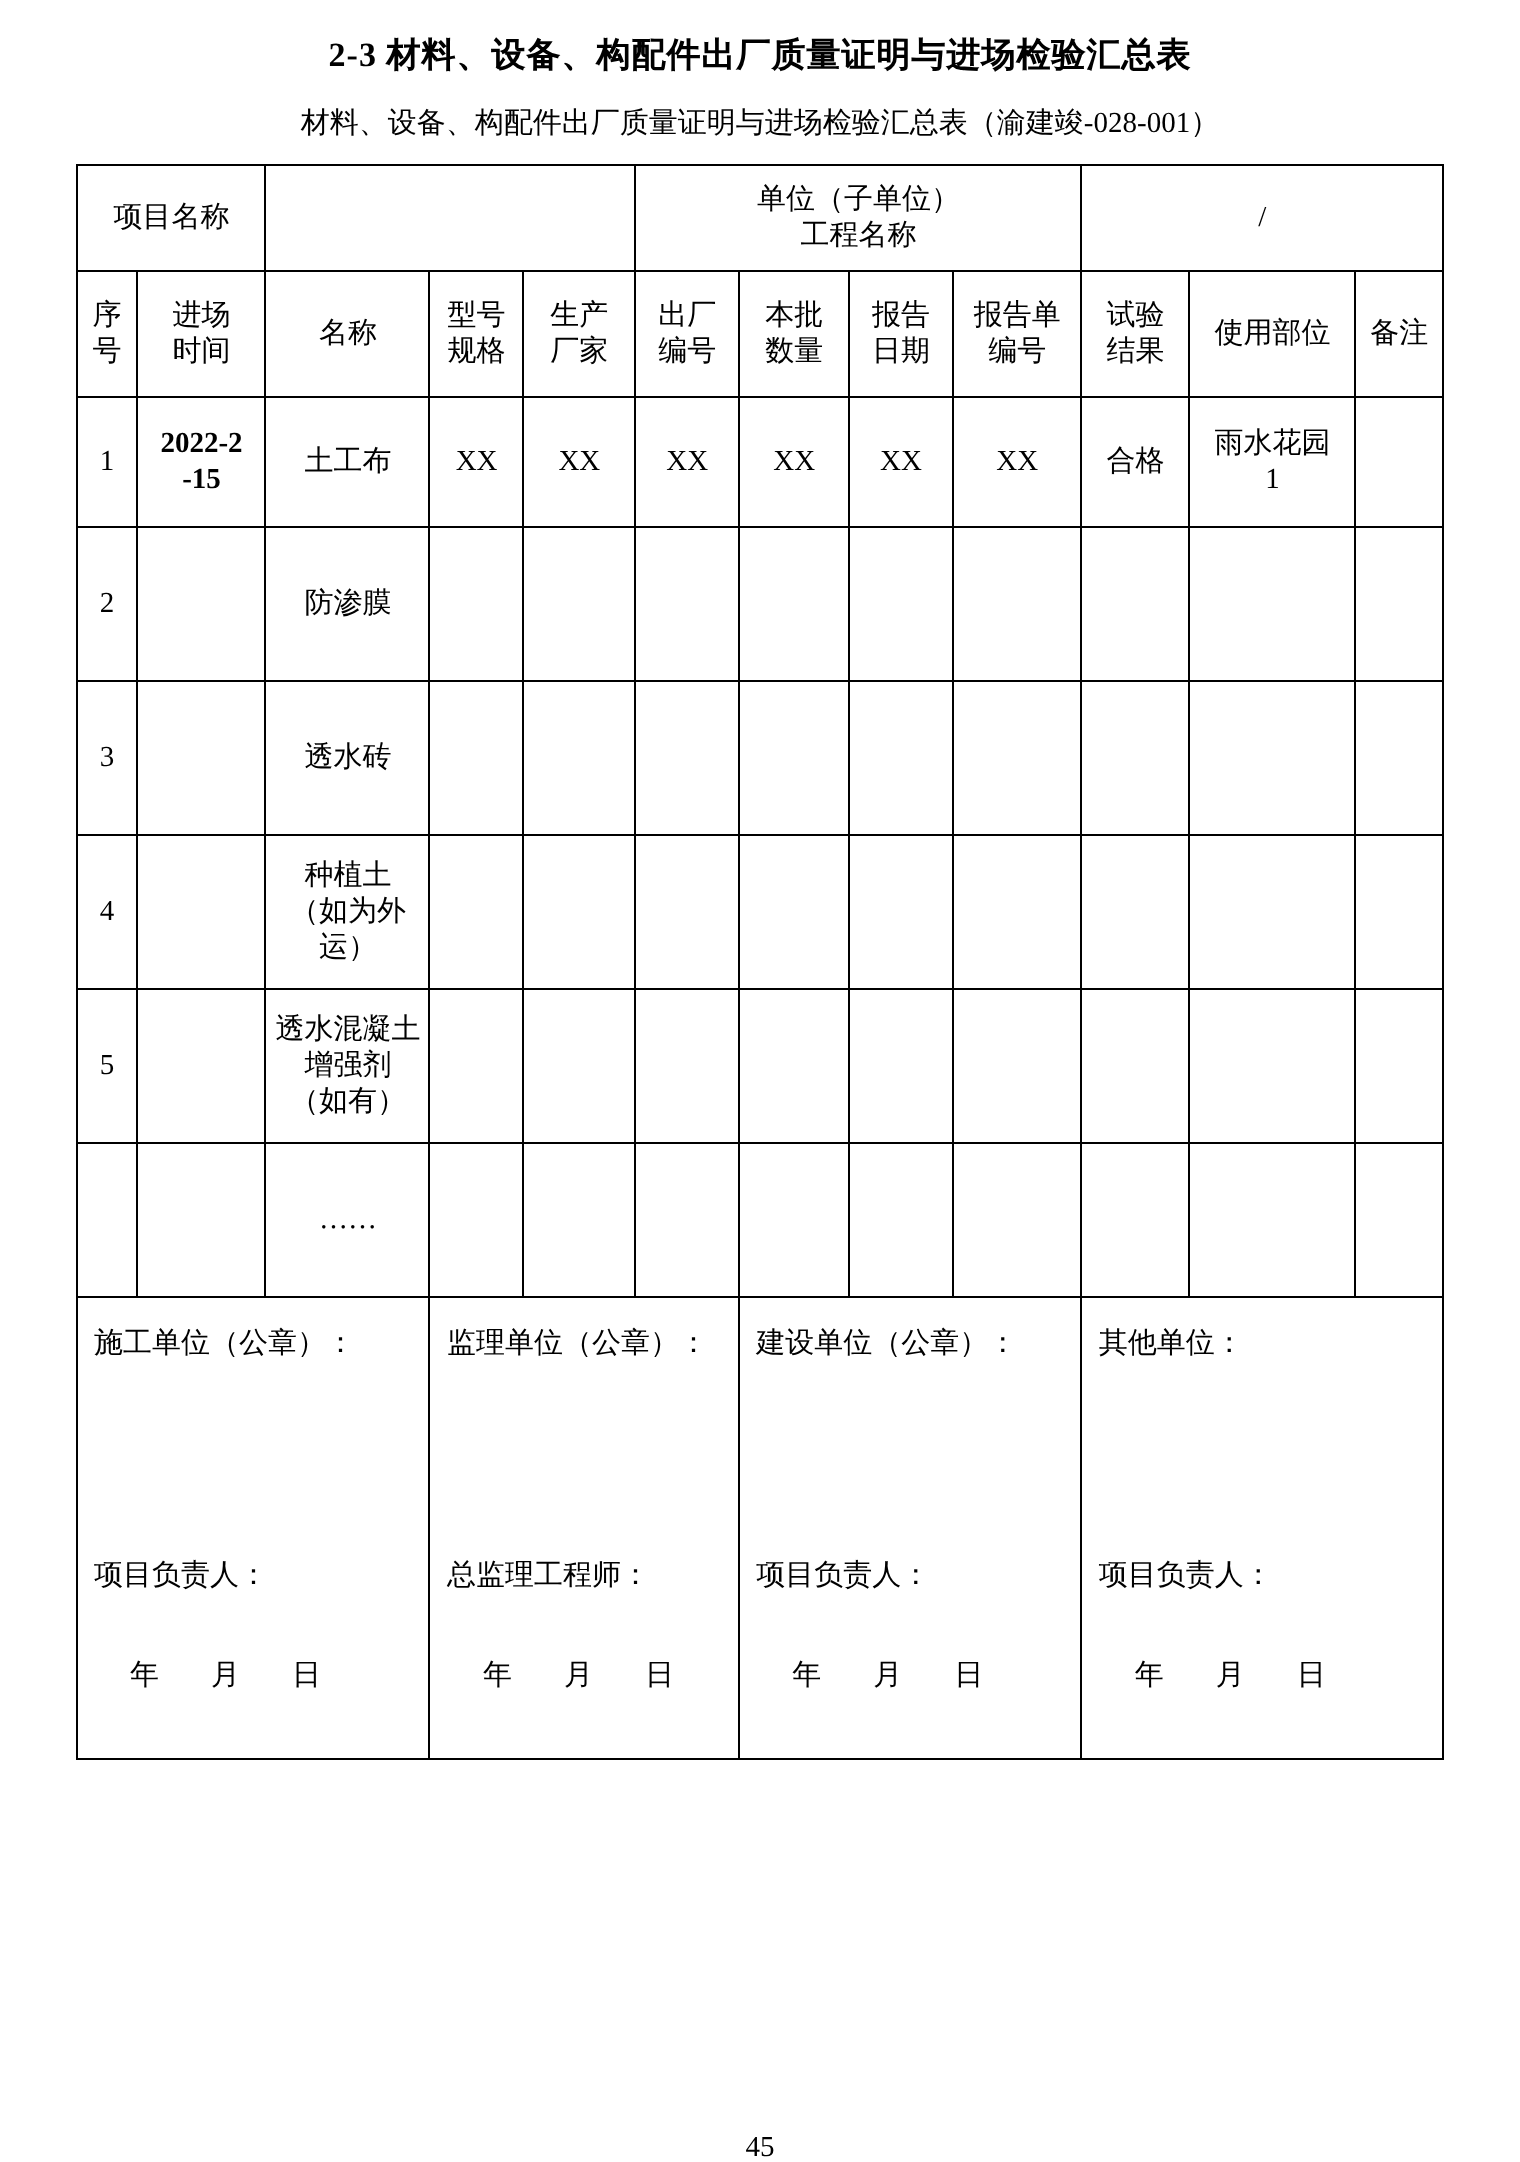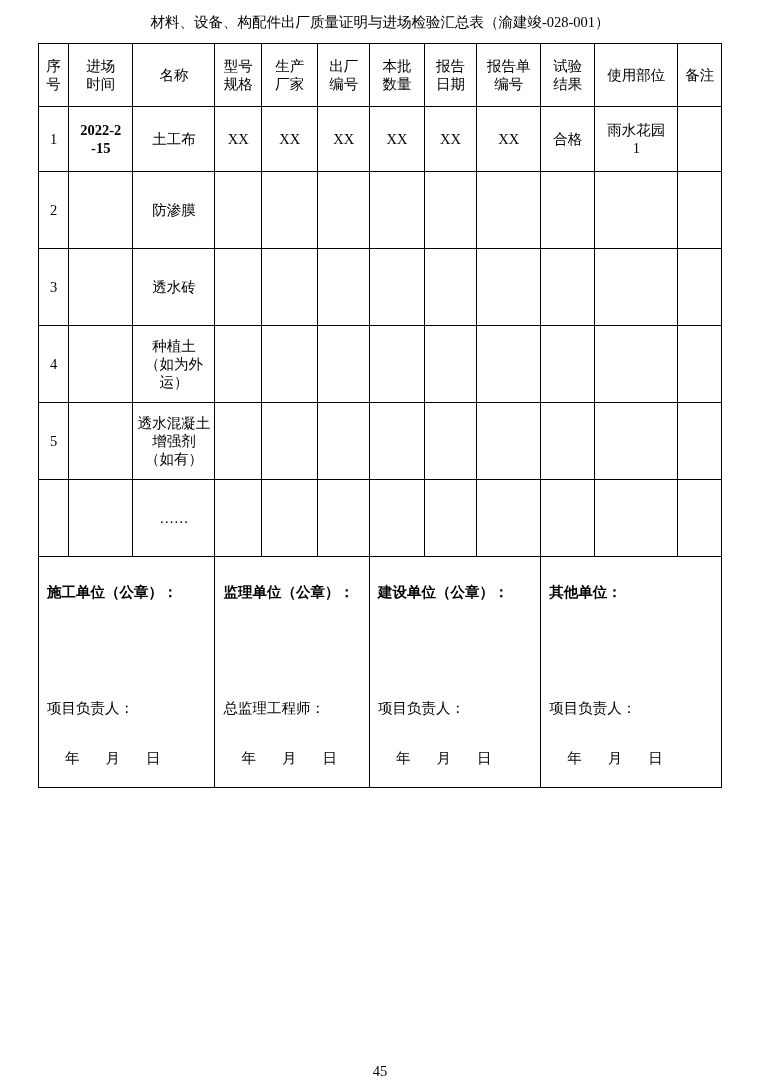--- a/index.html
+++ b/index.html
@@ -56,21 +56,21 @@
   td.emptyrow { height: 72px; }
   .small-num { font-size: 14px; font-weight: bold; }
   .sign-cell {
     text-align: left !important;
     vertical-align: top !important;
     padding: 14px 8px 6px 8px !important;
     height: 210px;
     font-size: 14.5px;
     line-height: 1.3;
   }
-  .sign-line1 { margin: 12px 0 98px 0; font-weight: bold; }
+  .sign-line1 { margin: 0 0 98px 0; }
   .sign-line2 { margin: 0 0 32px 0; }
   .sign-line3 { margin: 0; padding-left: 18px; letter-spacing: 0; }
   .sign-line3 span { display: inline-block; }
   .gap-md { display: inline-block; width: 26px; }
   .note {
     width: 684px;
     margin: 9px auto 0 auto;
     font-size: 14.5px;
     line-height: 1.55;
     text-align: justify;
@@ -84,39 +84,49 @@
     font-size: 14.5px;
   }
   .twoline { display: block; }
   .unitcell { line-height: 1.45; }
 </style>
 </head>
 <body>
 
 <div class="page">
 
+  <div class="doc-title">2-3   材料、设备、构配件出厂质量证明与进场检验汇总表</div>
   <div class="doc-subtitle">材料、设备、构配件出厂质量证明与进场检验汇总表（渝建竣-028-001）</div>
 
   <table class="main">
     <colgroup>
       <col style="width:29px">
       <col style="width:62px">
       <col style="width:79px">
       <col style="width:45px">
       <col style="width:54px">
       <col style="width:50px">
       <col style="width:53px">
       <col style="width:50px">
       <col style="width:62px">
       <col style="width:52px">
       <col style="width:80px">
       <col style="width:42px">
     </colgroup>
     <tbody>
 
+      <tr>
+        <td class="tall1 hdr" colspan="2">项目名称</td>
+        <td class="tall1" colspan="3"></td>
+        <td class="tall1 hdr unitcell" colspan="4">
+          <span class="twoline">单位（子单位）</span>
+          <span class="twoline">工程名称</span>
+        </td>
+        <td class="tall1" colspan="3">/</td>
+      </tr>
 
       <tr>
         <td class="hdrrow hdr">
           <span class="twoline">序</span>
           <span class="twoline">号</span>
         </td>
         <td class="hdrrow hdr">
           <span class="twoline">进场</span>
           <span class="twoline">时间</span>
         </td>

